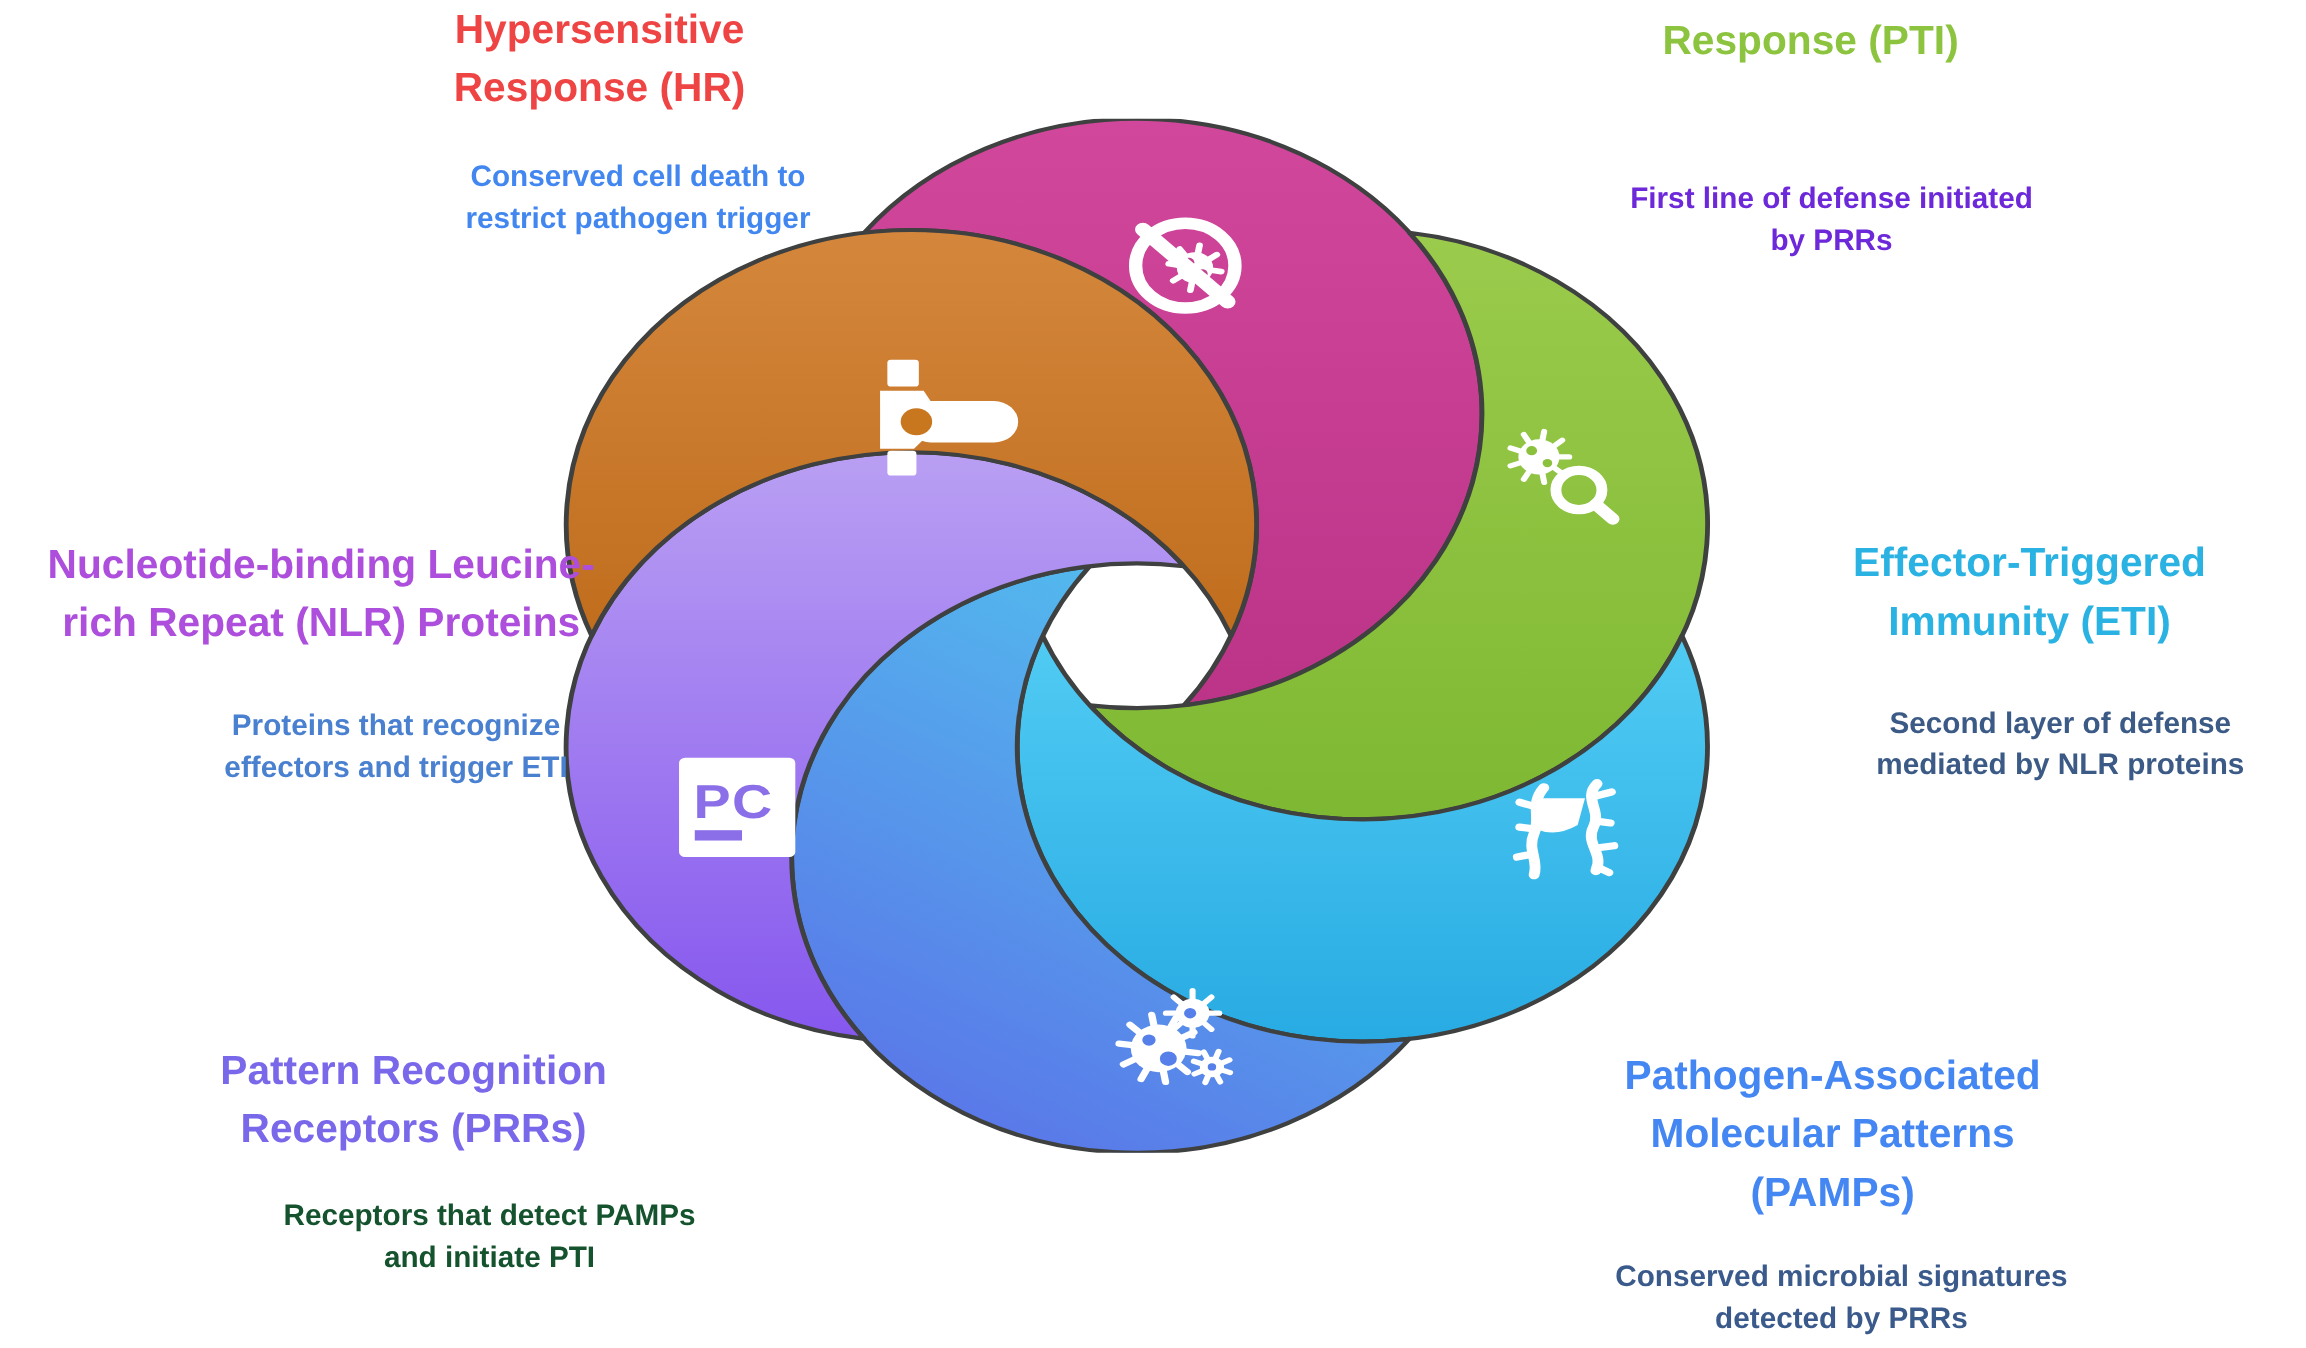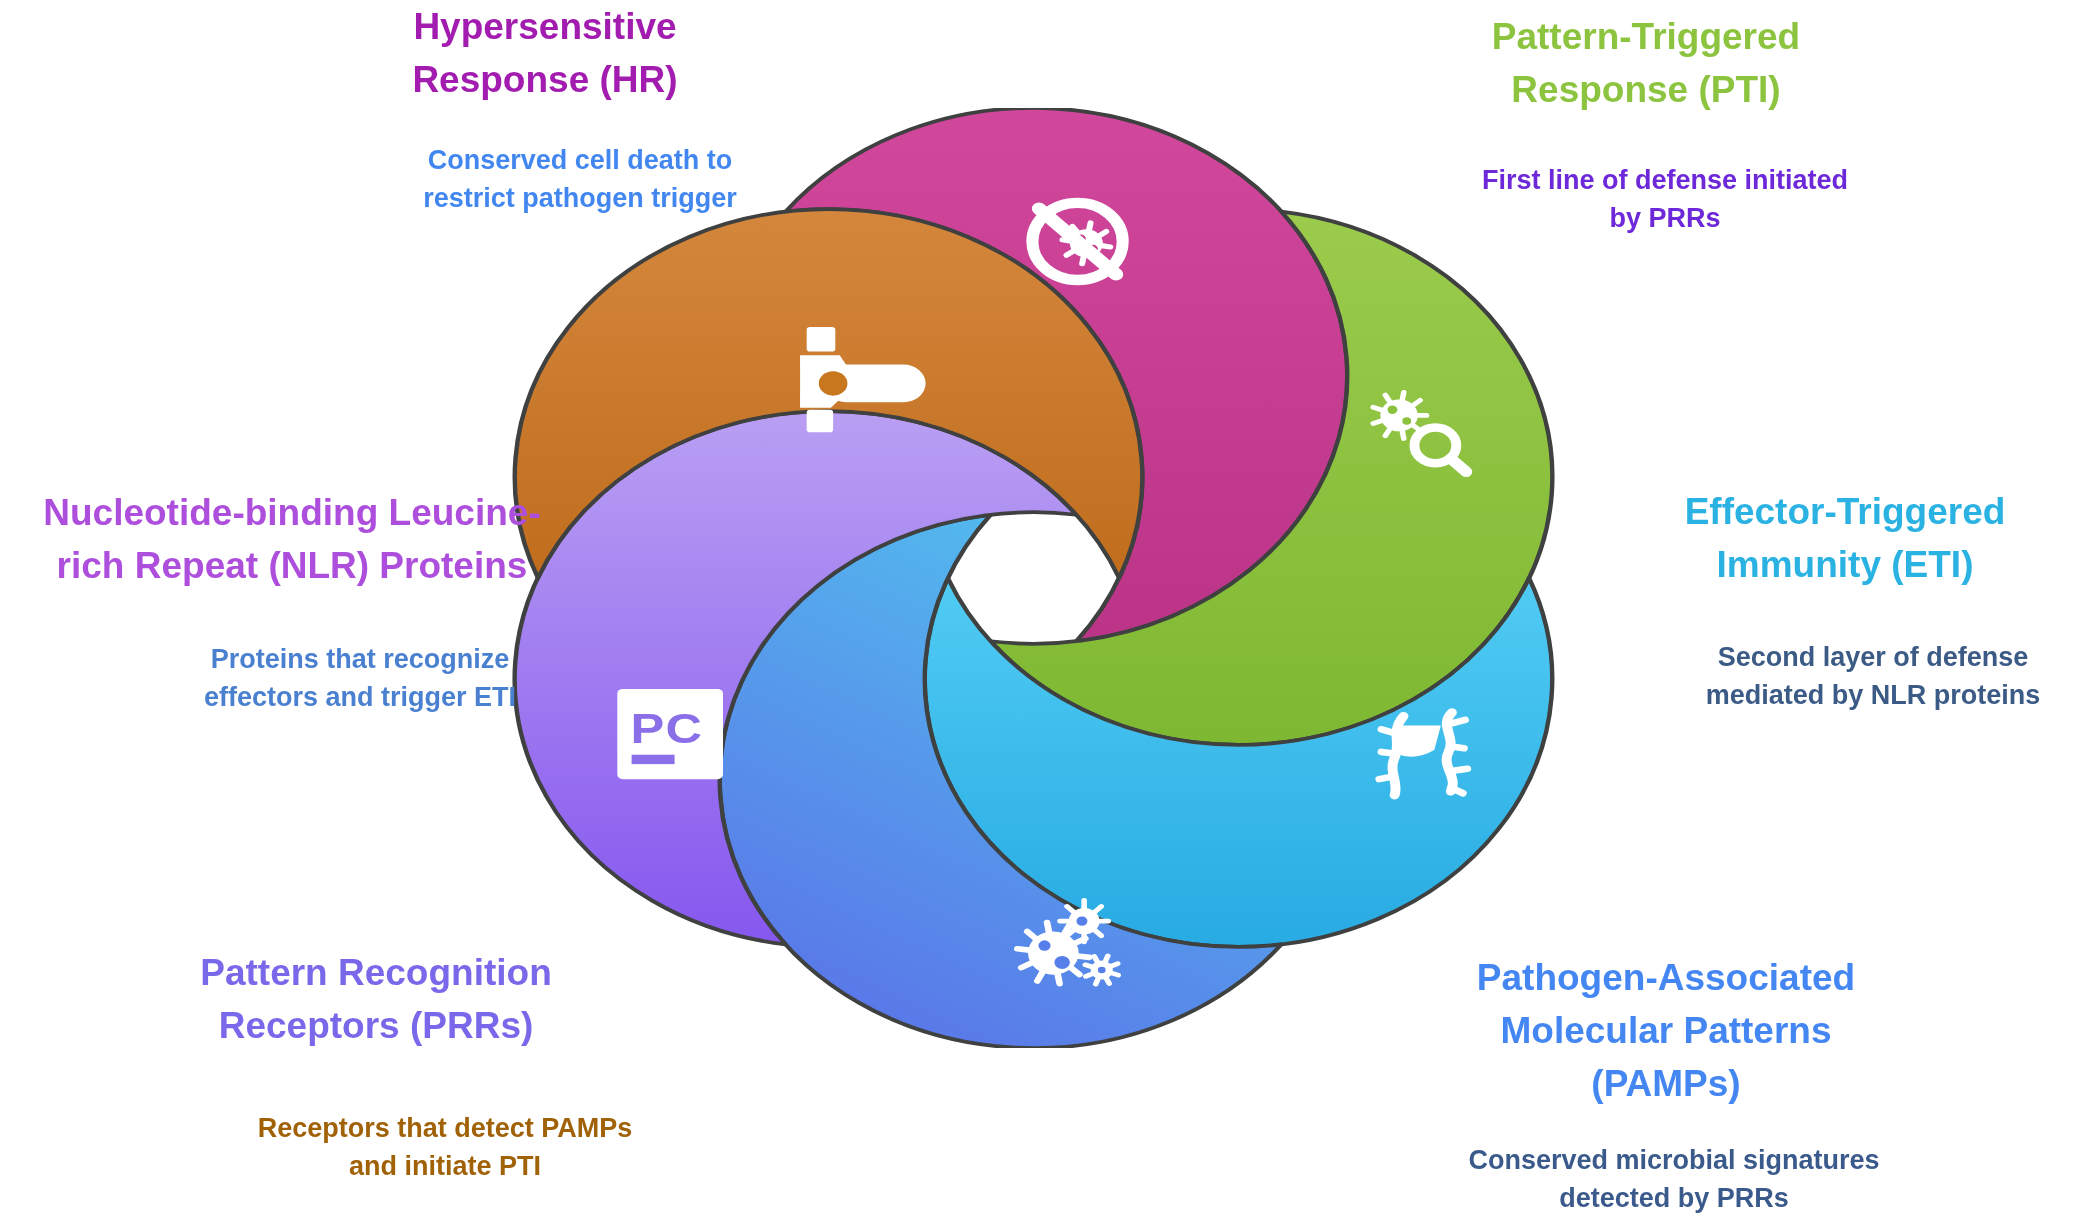--- a/index.html
+++ b/index.html
@@ -156,31 +156,30 @@
       </g>
       <g transform="translate(-160,-215)">
         <rect x="-46" y="-52" width="26" height="26" rx="3" fill="#ffffff"></rect>
         <rect x="-46" y="36" width="24" height="24" rx="3" fill="#ffffff"></rect>
         <path d="M -52 -22 L -16 -22 L -8 -8 L -8 16 L -24 34 L -52 34 Z" fill="#ffffff"></path>
         <rect x="-30" y="-12" width="92" height="40" rx="20" fill="#ffffff"></rect>
         <circle cx="-22" cy="8" r="13" fill="#c9771f"></circle>
       </g>
     </svg>
 
-  <div class="callout co-title" id="hr-title" style="color: #a21caf;">
+  <div class="callout co-title" id="hr-title" style="color: #ef4444;">
     <div>Hypersensitive</div>
     <div>Response (HR)</div>
   </div>
   <div class="callout co-desc" id="hr-desc" style="color: rgb(66, 135, 240);">
     <div>Conserved cell death to</div>
     <div>restrict pathogen trigger</div>
   </div>
 
   <div class="callout co-title" id="pti-title" style="color: rgb(140, 196, 63);">
-    <div>Pattern-Triggered</div>
     <div>Response (PTI)</div>
   </div>
   <div class="callout co-desc" id="pti-desc" style="color: #6d28d9; text-align: center;">
     <div>First line of defense initiated</div>
     <div>by PRRs</div>
   </div>
 
   <div class="callout co-title" id="eti-title" style="color: rgb(41, 178, 226);">
     <div>Effector-Triggered</div>
     <div>Immunity (ETI)</div>
@@ -196,21 +195,21 @@
   </div>
   <div class="callout co-desc" id="nlr-desc" style="color: rgb(74, 128, 208);">
     <div>Proteins that recognize</div>
     <div>effectors and trigger ETI</div>
   </div>
 
   <div class="callout co-title" id="prr-title" style="color: rgb(122, 104, 234);">
     <div>Pattern Recognition</div>
     <div>Receptors (PRRs)</div>
   </div>
-  <div class="callout co-desc" id="prr-desc" style="color: #a16207; margin-top: 23px;">
+  <div class="callout co-desc" id="prr-desc" style="color: #14532d;">
     <div>Receptors that detect PAMPs</div>
     <div>and initiate PTI</div>
   </div>
 
   <div class="callout co-title" id="pamp-title" style="color: rgb(68, 134, 242);">
     <div>Pathogen-Associated</div>
     <div>Molecular Patterns</div>
     <div>(PAMPs)</div>
   </div>
   <div class="callout co-desc" id="pamp-desc" style="color: rgb(59, 90, 140);">

